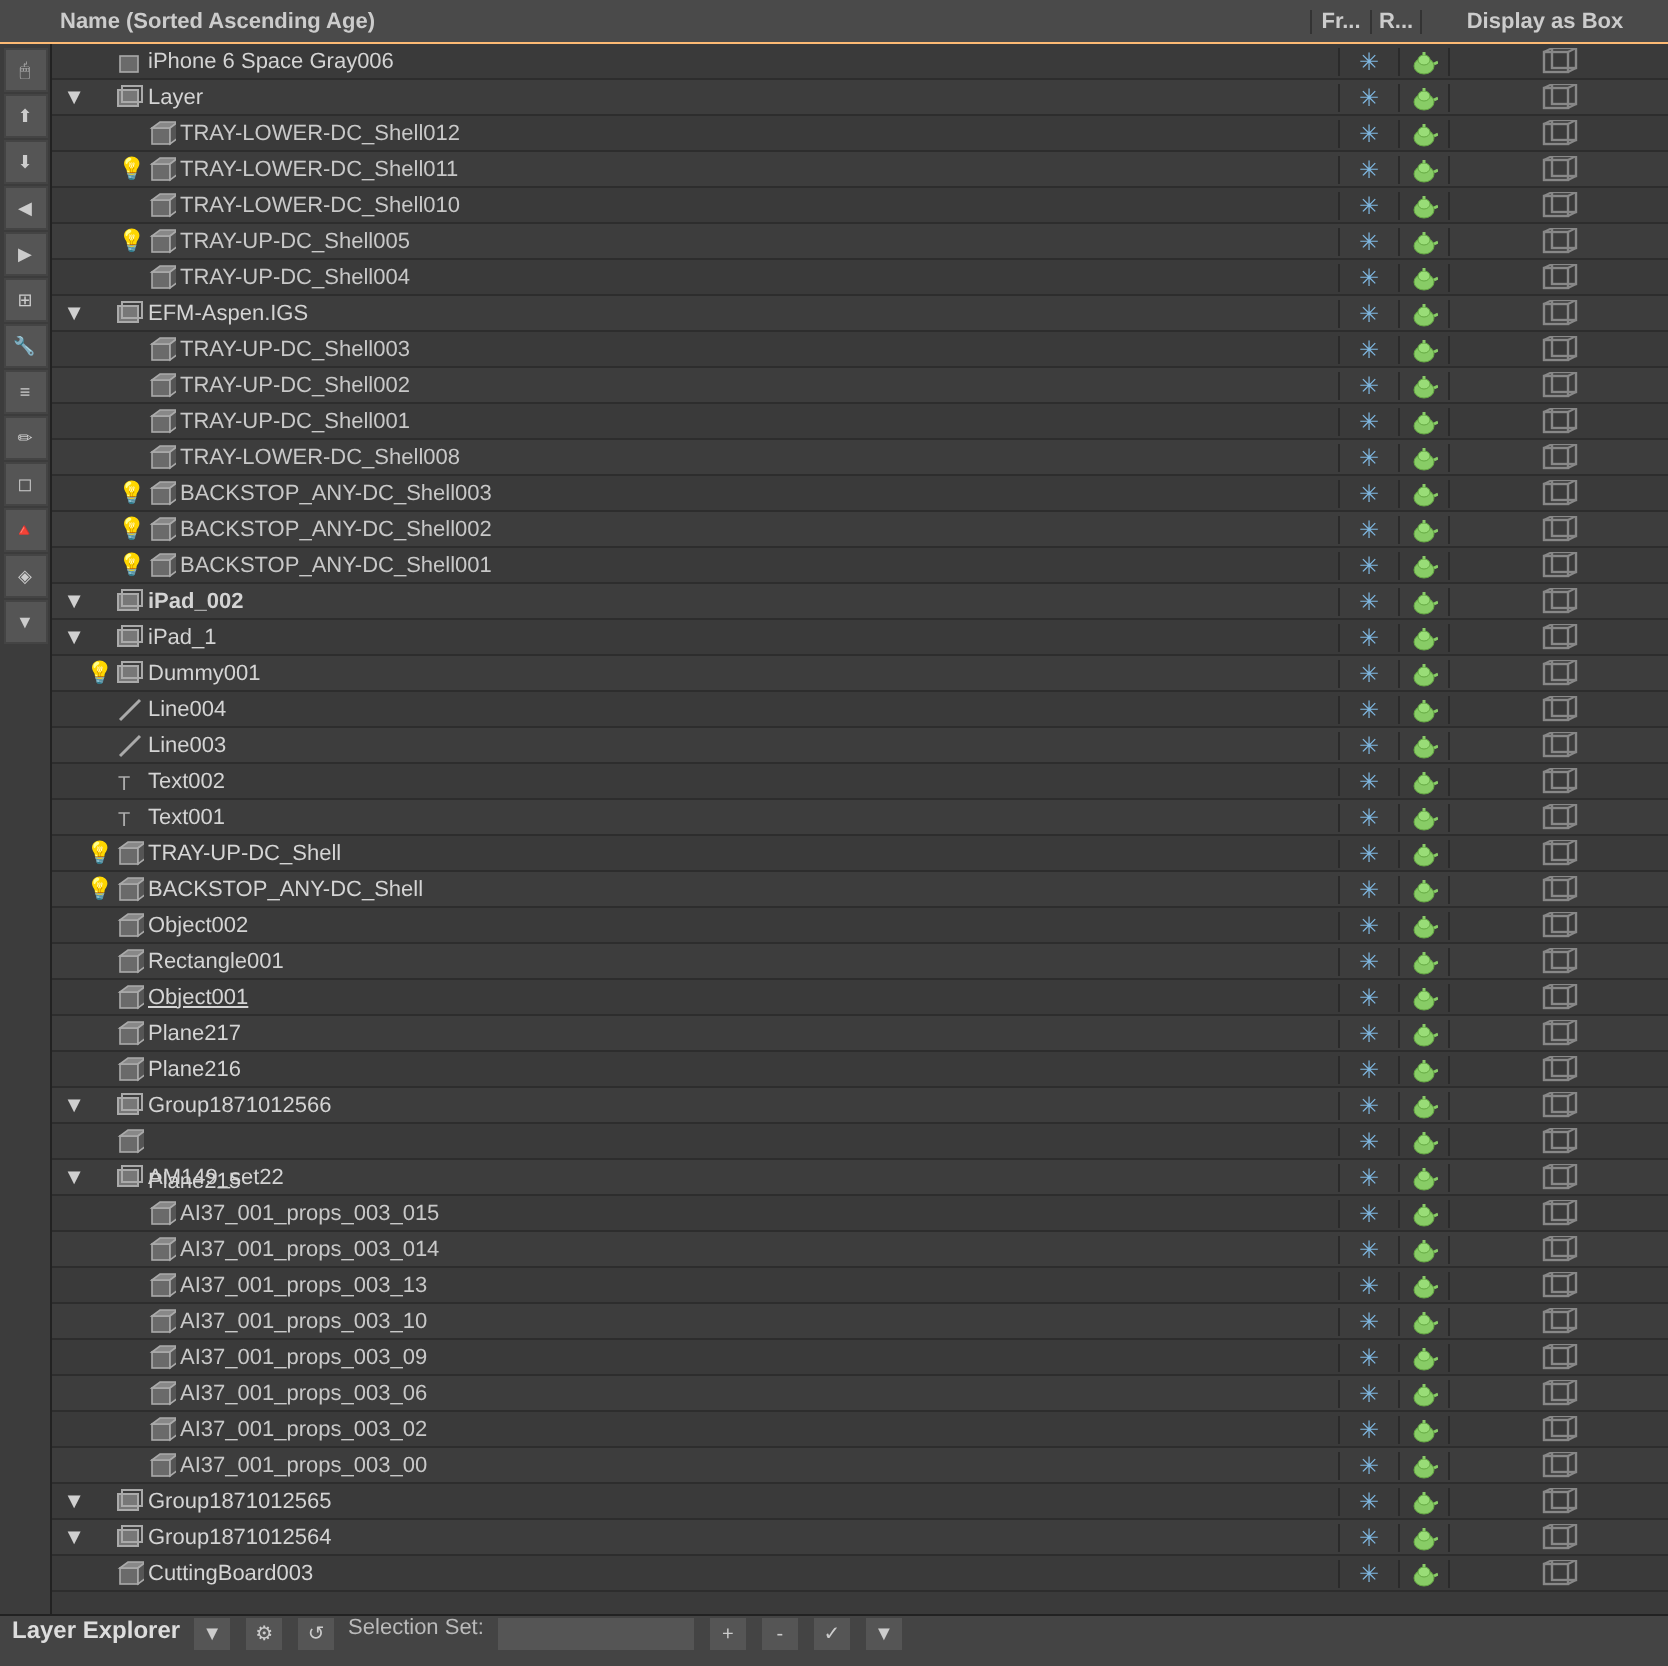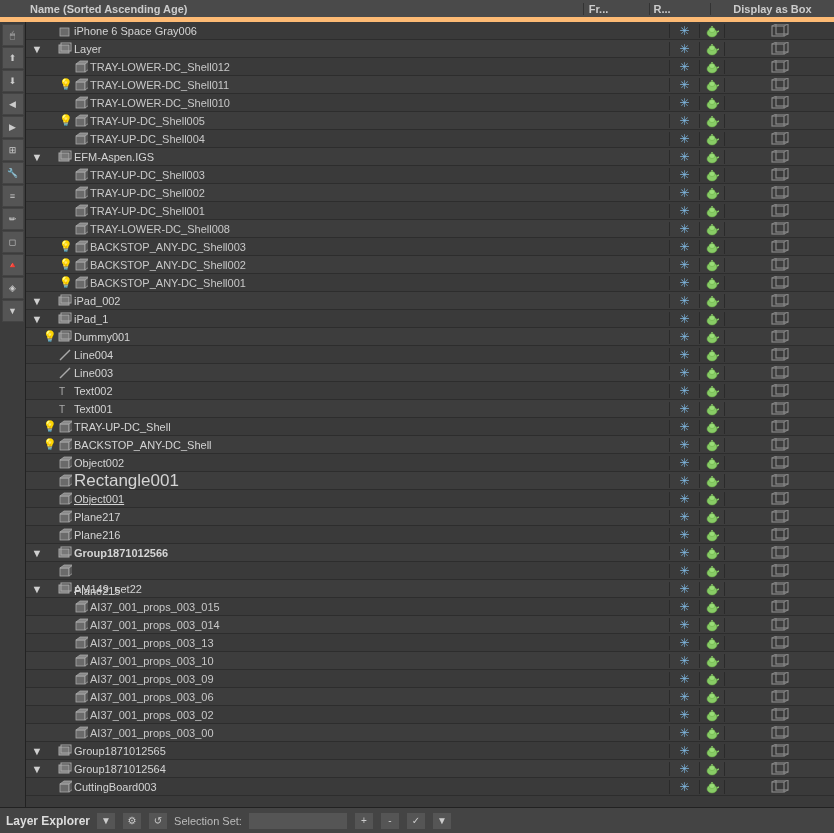--- a/index.html
+++ b/index.html
@@ -13,24 +13,23 @@
       overflow: hidden;
       display: flex;
       flex-direction: column;
     }
 
     
     .header-row {
       display: flex;
       align-items: center;
       background: #4a4a4a;
-      border-bottom: 5px solid #fdba74;
+      border-bottom: 1px solid #fdba74;
       height: 22px;
       flex-shrink: 0;
-      gap: 36px;
     }
     .header-name {
       flex: 1;
       padding-left: 30px;
       font-weight: bold;
       font-size: 11px;
       color: #ccc;
       white-space: nowrap;
       overflow: hidden;
     }
@@ -163,21 +162,21 @@
 
     
     .ast { color: #7fb7e0; font-size: 12px; }
 
     
     .bottom-bar {
       height: 26px;
       background: #444;
       border-top: 1px solid #222;
       display: flex;
-      align-items: center;
+      align-items: flex-start;
       padding: 0 6px;
       gap: 6px;
       flex-shrink: 0;
     }
     .bottom-title {
       font-size: 12px;
       font-weight: bold;
       color: #ddd;
     }
     .bottom-btn {
@@ -751,21 +750,21 @@
         <div class="row-name">
           <span style="width: 0px; display: inline-block; flex-shrink: 0;"></span>
           <span class="row-expand">▼</span>
           <span class="icon-bulb" style="opacity: 0.2;"> </span>
           <span class="icon-obj">
             <svg width="14" height="14" viewBox="0 0 14 14">
               <rect x="1" y="3" width="10" height="8" fill="#777" stroke="#aaa" stroke-width="1"></rect>
               <rect x="3" y="1" width="10" height="8" fill="none" stroke="#aaa" stroke-width="1"></rect>
             </svg>
           </span>
-          <span style="font-size: 11px; color: rgb(212, 212, 212);">iPad_002</span>
+          <span style="font-size: 11px; color: rgb(212, 212, 212); font-weight: bold;">iPad_002</span>
         </div>
         <div class="cell-fr">
           <span class="ast">✳</span>
         </div>
         <div class="cell-r">
           <svg width="14" height="14" viewBox="0 0 14 14">
             <ellipse cx="7" cy="9" rx="5" ry="4" fill="#88cc66" stroke="#66aa44" stroke-width="0.5"></ellipse>
             <ellipse cx="7" cy="6" rx="3" ry="2.5" fill="#99dd77" stroke="#66aa44" stroke-width="0.5"></ellipse>
             <line x1="12" y1="8" x2="14" y2="7" stroke="#88cc66" stroke-width="1.5"></line>
             <line x1="7" y1="3.5" x2="7" y2="2" stroke="#88cc66" stroke-width="1.5"></line>
@@ -1091,21 +1090,21 @@
           <span style="width: 0px; display: inline-block; flex-shrink: 0;"></span>
           <span class="row-expand"> </span>
           <span class="icon-bulb" style="opacity: 0.2;"> </span>
           <span class="icon-obj">
             <svg width="14" height="14" viewBox="0 0 14 14">
               <rect x="2" y="4" width="9" height="8" fill="#6a6a6a" stroke="#aaa" stroke-width="0.8"></rect>
               <polygon points="2,4 6,1 15,1 11,4" fill="#888" stroke="#aaa" stroke-width="0.8"></polygon>
               <polygon points="11,4 15,1 15,9 11,12" fill="#555" stroke="#aaa" stroke-width="0.8"></polygon>
             </svg>
           </span>
-          <span style="font-size: 17px; color: rgb(212, 212, 212);">Rectangle001</span>
+          <span style="font-size: 11px; color: rgb(212, 212, 212);">Rectangle001</span>
         </div>
         <div class="cell-fr">
           <span class="ast">✳</span>
         </div>
         <div class="cell-r">
           <svg width="14" height="14" viewBox="0 0 14 14">
             <ellipse cx="7" cy="9" rx="5" ry="4" fill="#88cc66" stroke="#66aa44" stroke-width="0.5"></ellipse>
             <ellipse cx="7" cy="6" rx="3" ry="2.5" fill="#99dd77" stroke="#66aa44" stroke-width="0.5"></ellipse>
             <line x1="12" y1="8" x2="14" y2="7" stroke="#88cc66" stroke-width="1.5"></line>
             <line x1="7" y1="3.5" x2="7" y2="2" stroke="#88cc66" stroke-width="1.5"></line>
@@ -1230,21 +1229,21 @@
         <div class="row-name">
           <span style="width: 0px; display: inline-block; flex-shrink: 0;"></span>
           <span class="row-expand">▼</span>
           <span class="icon-bulb" style="opacity: 0.2;"> </span>
           <span class="icon-obj">
             <svg width="14" height="14" viewBox="0 0 14 14">
               <rect x="1" y="3" width="10" height="8" fill="#777" stroke="#aaa" stroke-width="1"></rect>
               <rect x="3" y="1" width="10" height="8" fill="none" stroke="#aaa" stroke-width="1"></rect>
             </svg>
           </span>
-          <span style="font-size: 11px; color: rgb(212, 212, 212); font-weight: bold;">Group1871012566</span>
+          <span style="font-size: 11px; color: rgb(212, 212, 212);">Group1871012566</span>
         </div>
         <div class="cell-fr">
           <span class="ast">✳</span>
         </div>
         <div class="cell-r">
           <svg width="14" height="14" viewBox="0 0 14 14">
             <ellipse cx="7" cy="9" rx="5" ry="4" fill="#88cc66" stroke="#66aa44" stroke-width="0.5"></ellipse>
             <ellipse cx="7" cy="6" rx="3" ry="2.5" fill="#99dd77" stroke="#66aa44" stroke-width="0.5"></ellipse>
             <line x1="12" y1="8" x2="14" y2="7" stroke="#88cc66" stroke-width="1.5"></line>
             <line x1="7" y1="3.5" x2="7" y2="2" stroke="#88cc66" stroke-width="1.5"></line>

